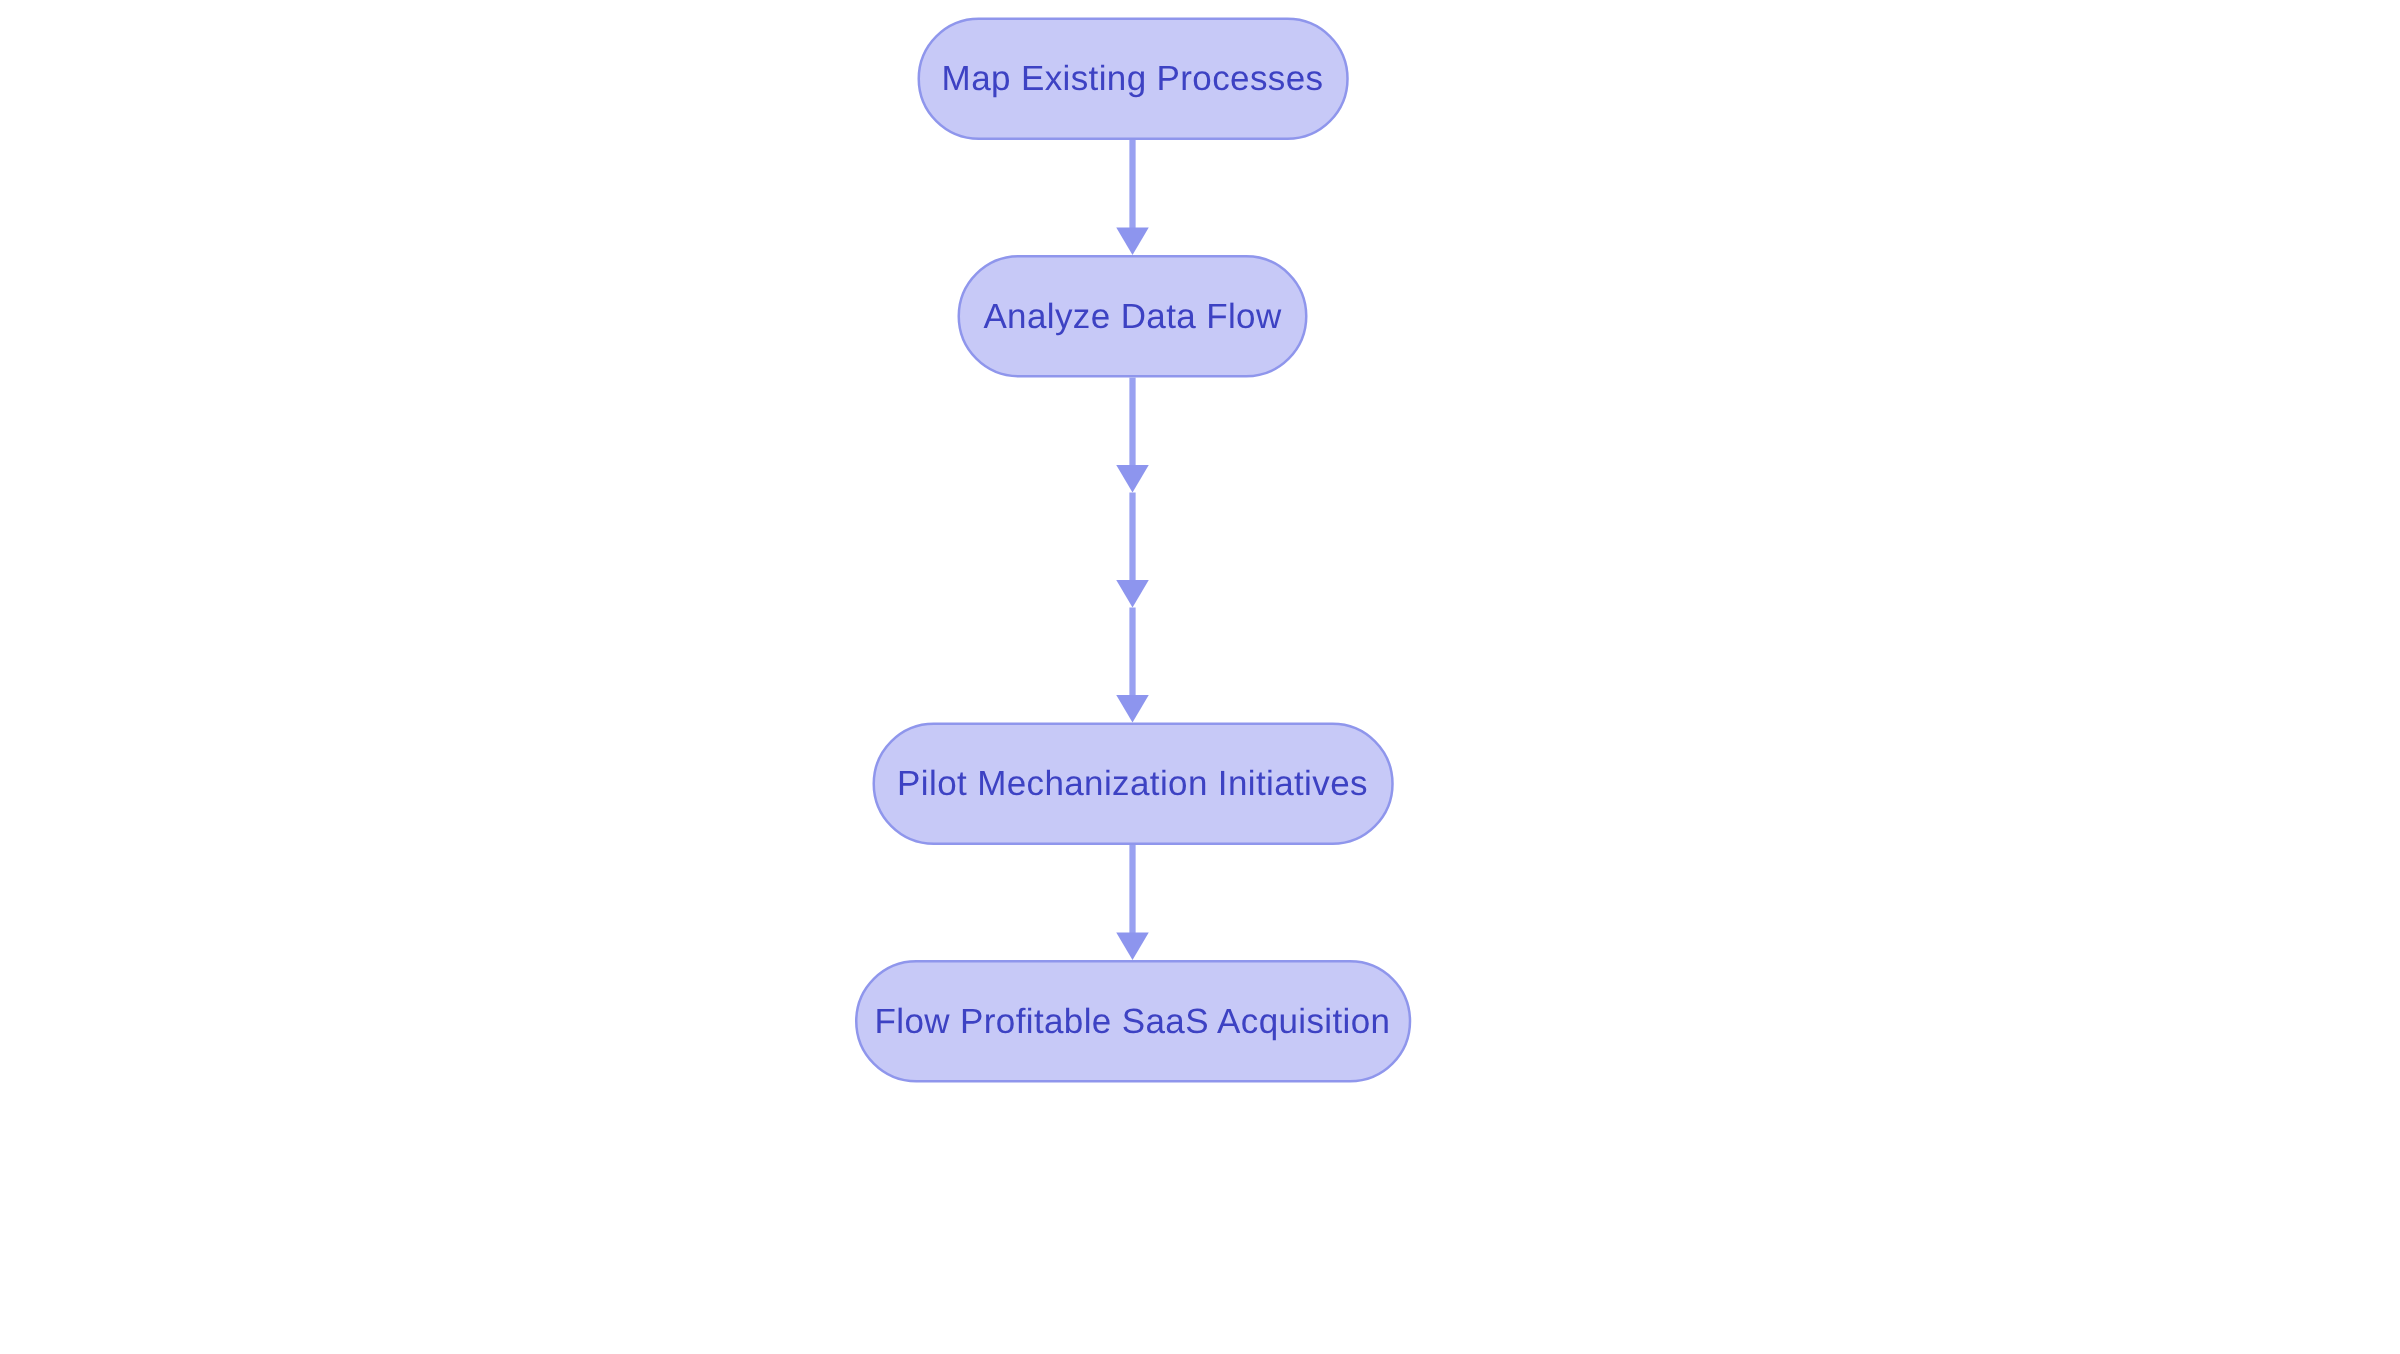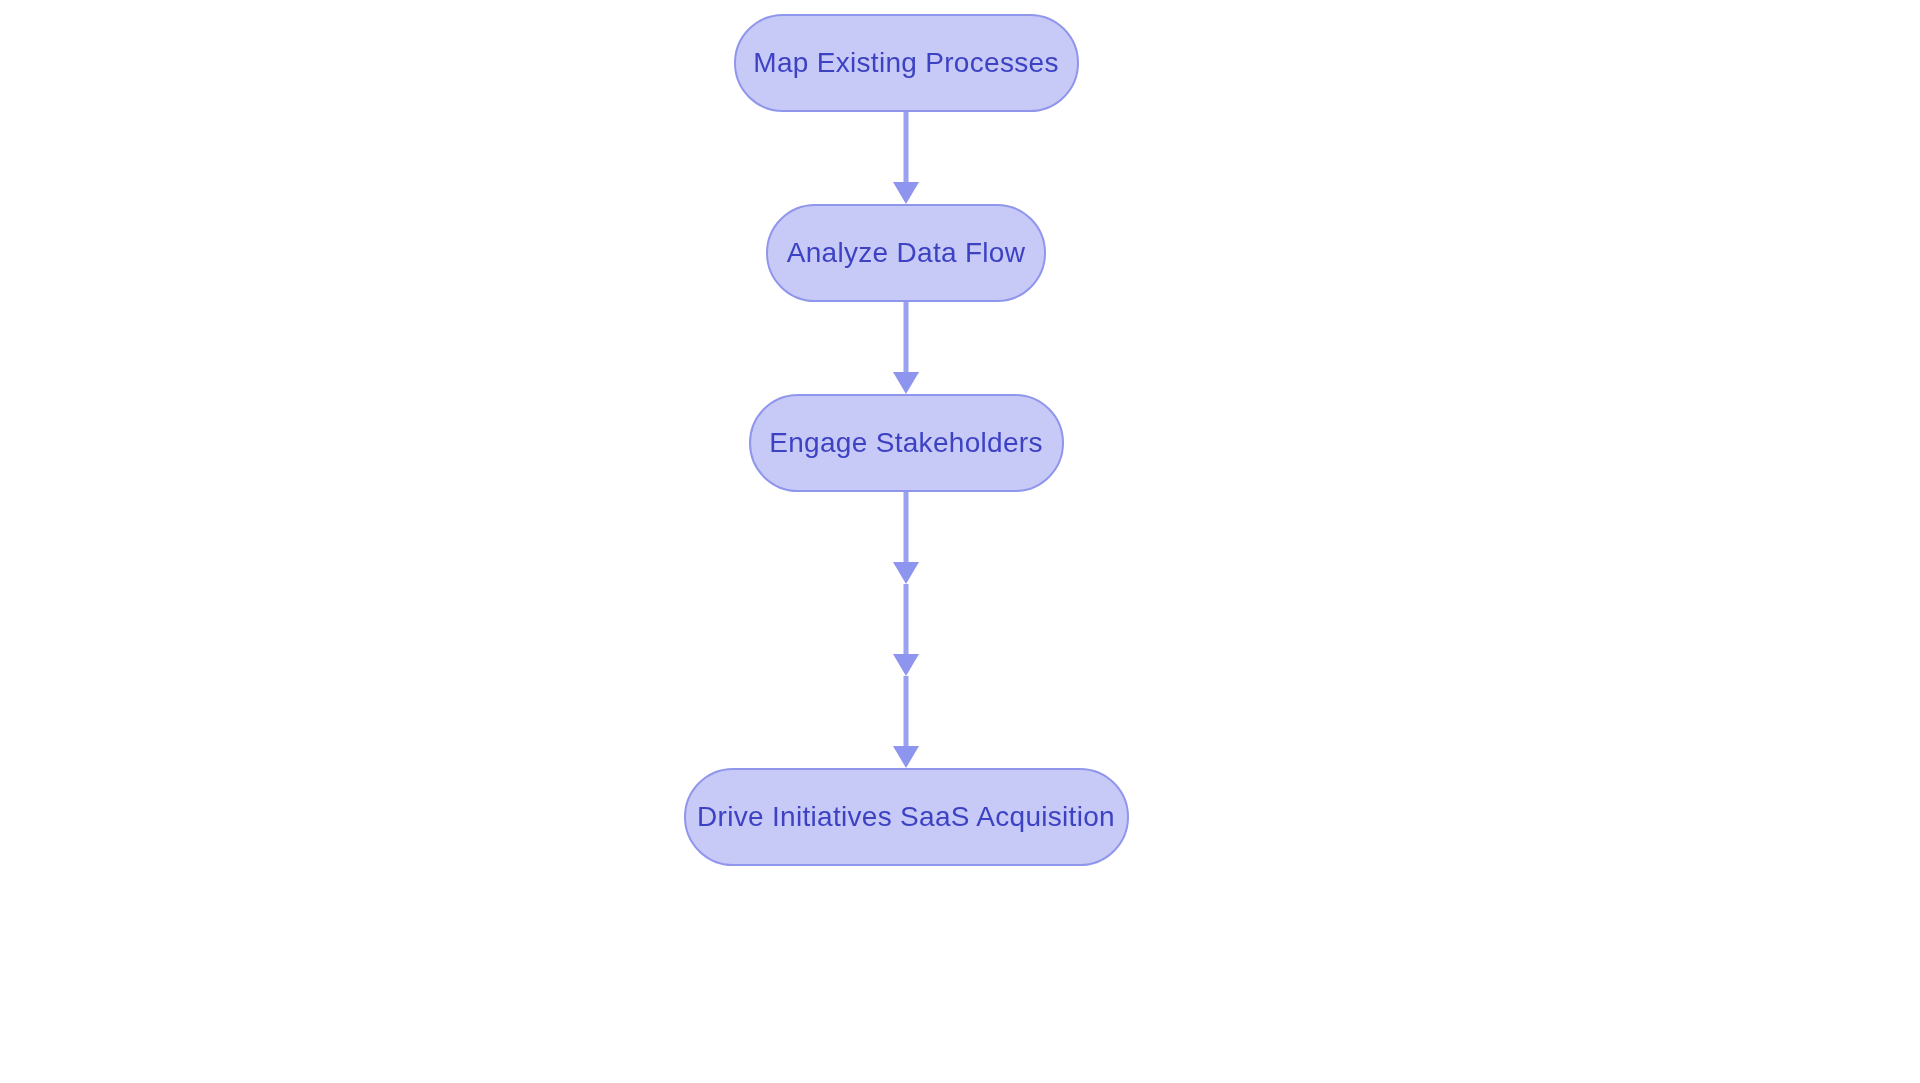--- a/index.html
+++ b/index.html
@@ -94,39 +94,39 @@
 
     <div class="node node-1">
       <span>Analyze Data Flow</span>
     </div>
 
     <div class="arrow">
       <div class="shaft"></div>
       <div class="head"></div>
     </div>
 
-    <div class="node node-2">
-      <span>Engage Stakeholders</span>
-    </div>
 
     <div class="arrow">
       <div class="shaft"></div>
       <div class="head"></div>
     </div>
 
 
     <div class="arrow">
       <div class="shaft"></div>
       <div class="head"></div>
     </div>
 
+    <div class="node node-4">
+      <span>Pilot Mechanization Initiatives</span>
+    </div>
 
     <div class="arrow">
       <div class="shaft"></div>
       <div class="head"></div>
     </div>
 
     <div class="node node-5">
-      <span>Drive Initiatives SaaS Acquisition</span>
+      <span>Flow Profitable SaaS Acquisition</span>
     </div>
 
   </div>
 </div>
 
 </body></html>

